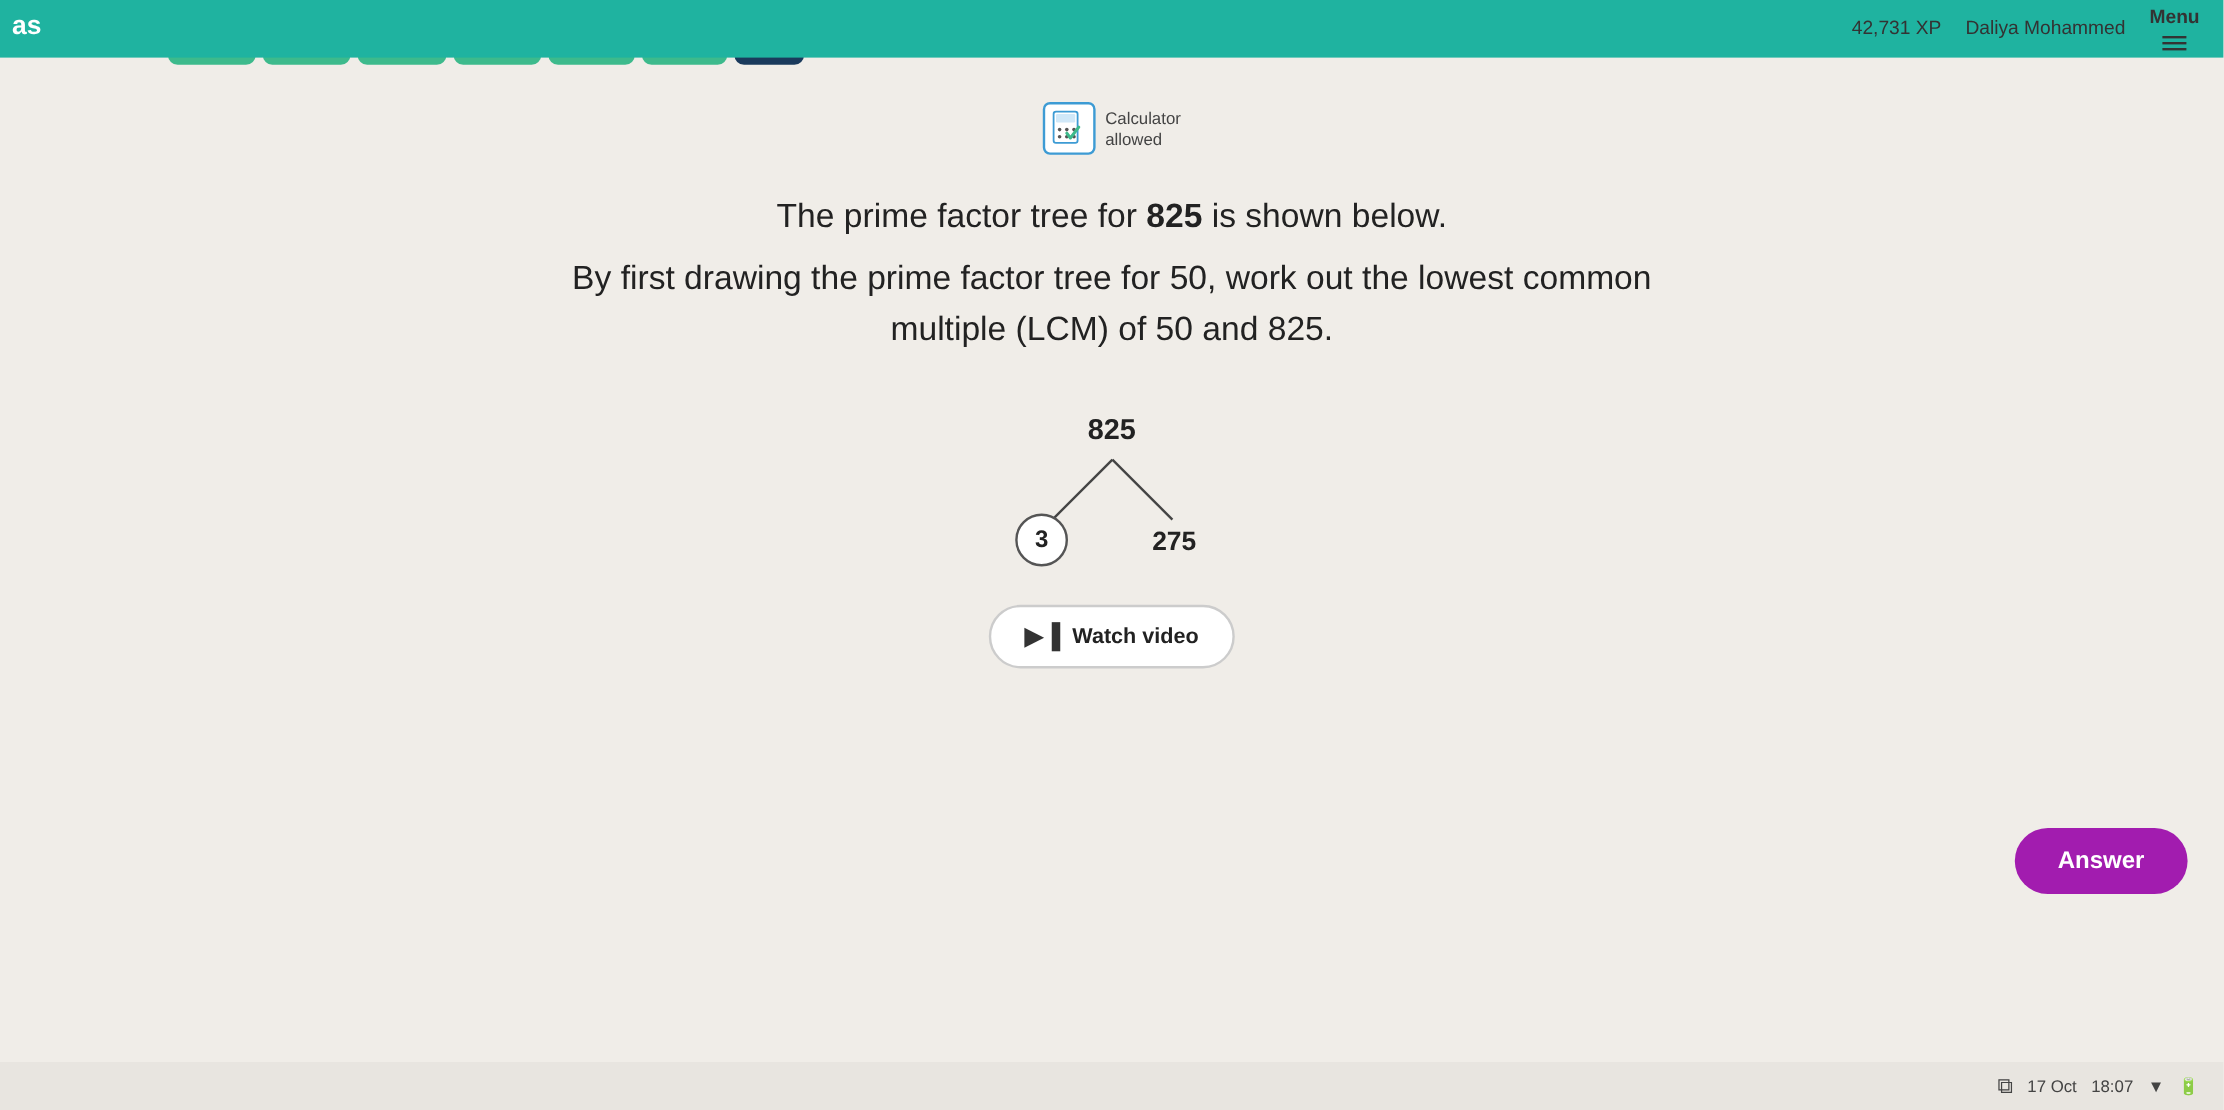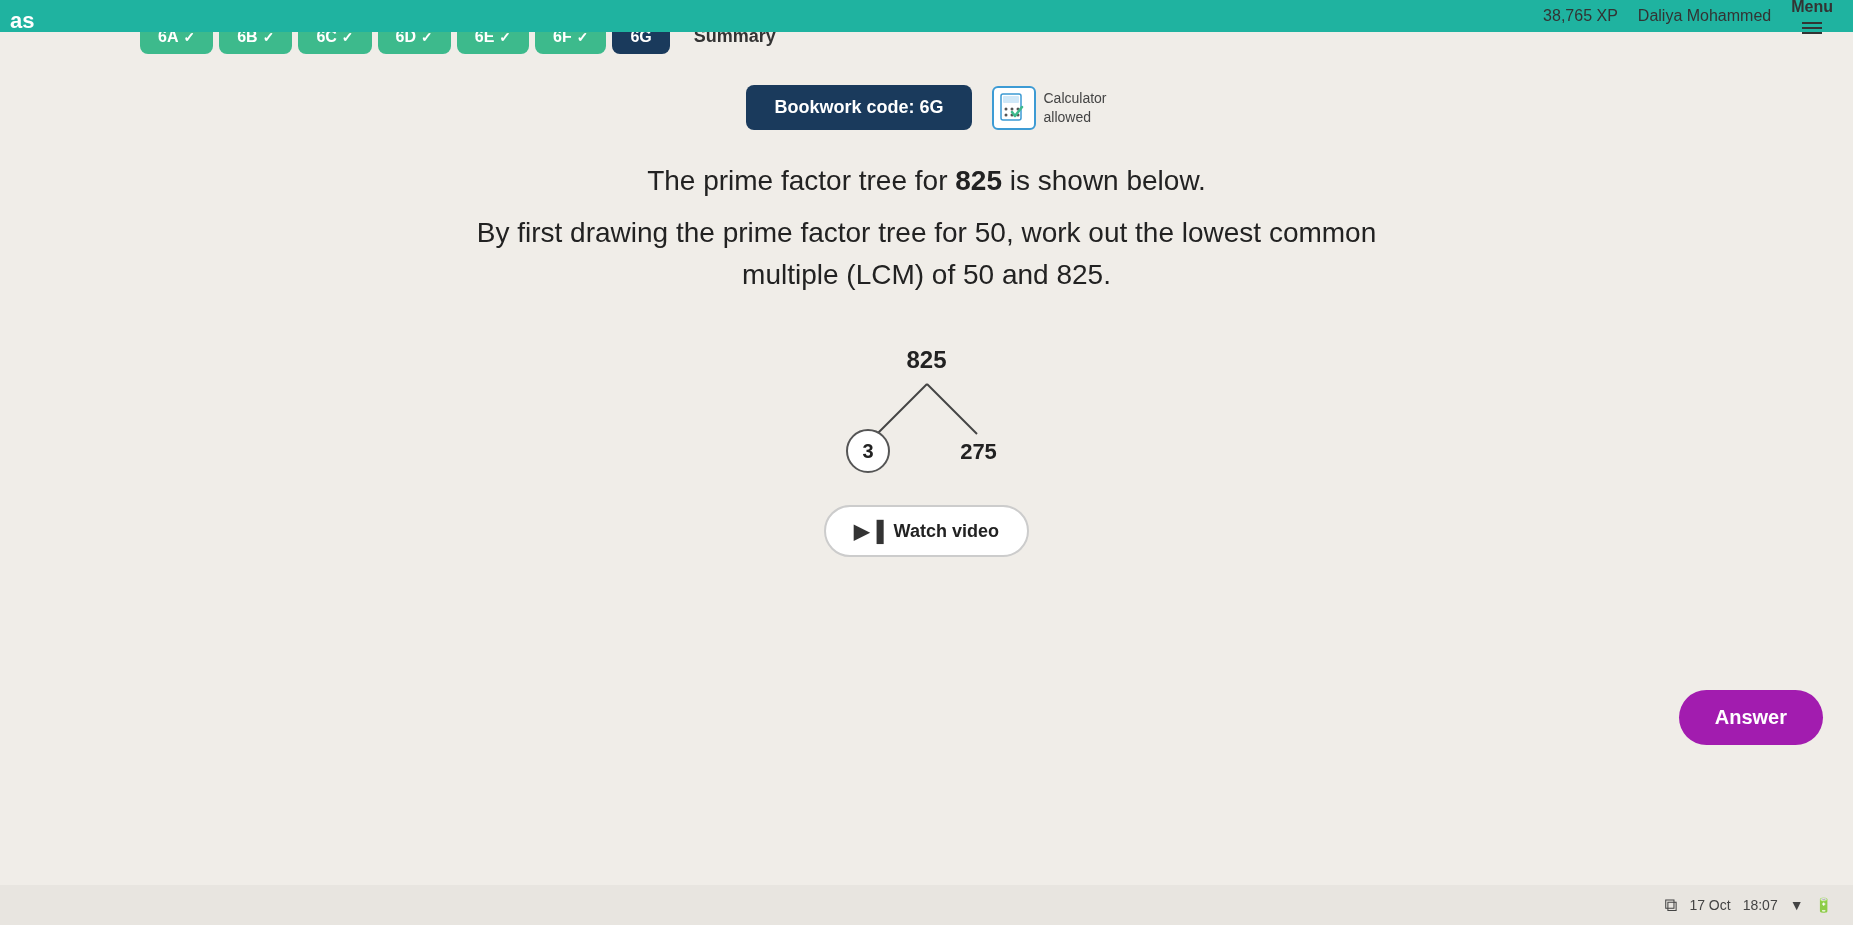--- a/index.html
+++ b/index.html
@@ -248,40 +248,40 @@
       gap: 12px;
       font-size: 14px;
       color: #444;
     }
     .status-icon {
       font-size: 18px;
     }
 
     .top-section {
       background: #1fb3a0;
-      height: 32px;
+      height: 48px;
       width: 100%;
       position: absolute;
       top: 0;
       left: 0;
       display: flex;
       align-items: center;
       justify-content: flex-end;
       padding-right: 20px;
       gap: 20px;
     }
   </style>
 </head>
 <body>
 
 <div class="top-section">
   <div class="top-bar-left">
     <span class="top-bar-logo">as</span>
   </div>
-  <span class="xp-badge">38,765 XP</span>
+  <span class="xp-badge">42,731 XP</span>
   <span class="user-name">Daliya Mohammed</span>
   <div class="menu-btn">
     <span>Menu</span>
     <div class="hamburger">
       <span></span>
         <span></span>
         <span></span>
     </div>
   </div>
 </div>
@@ -315,21 +315,20 @@
     <span>6G</span>
   </div>
   <div class="tab tab-summary">
     <span>Summary</span>
   </div>
 </div>
 
 <div class="main-content">
 
   <div class="bookwork-row">
-    <div class="bookwork-badge">Bookwork code: 6G</div>
     <div class="calculator-box">
       <div class="calc-icon">
         <svg viewBox="0 0 32 32" xmlns="http://www.w3.org/2000/svg">
           <rect x="3" y="2" width="20" height="26" rx="2" fill="white" stroke="#3d9bd4" stroke-width="1.5"></rect>
           <rect x="5" y="4" width="16" height="7" rx="1" fill="#d0e8f8"></rect>
           <circle cx="8" cy="17" r="1.5" fill="#555"></circle>
           <circle cx="14" cy="17" r="1.5" fill="#555"></circle>
           <circle cx="20" cy="17" r="1.5" fill="#555"></circle>
           <circle cx="8" cy="23" r="1.5" fill="#555"></circle>
           <circle cx="14" cy="23" r="1.5" fill="#555"></circle>

